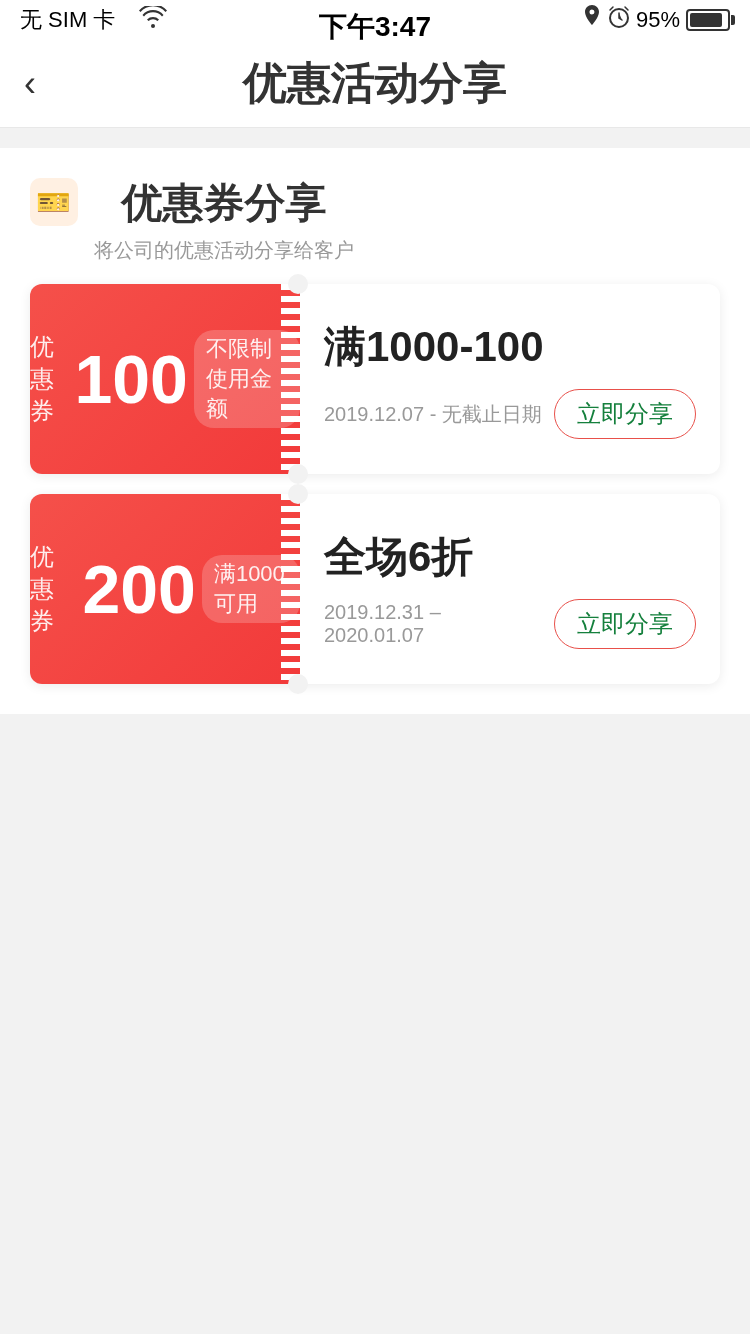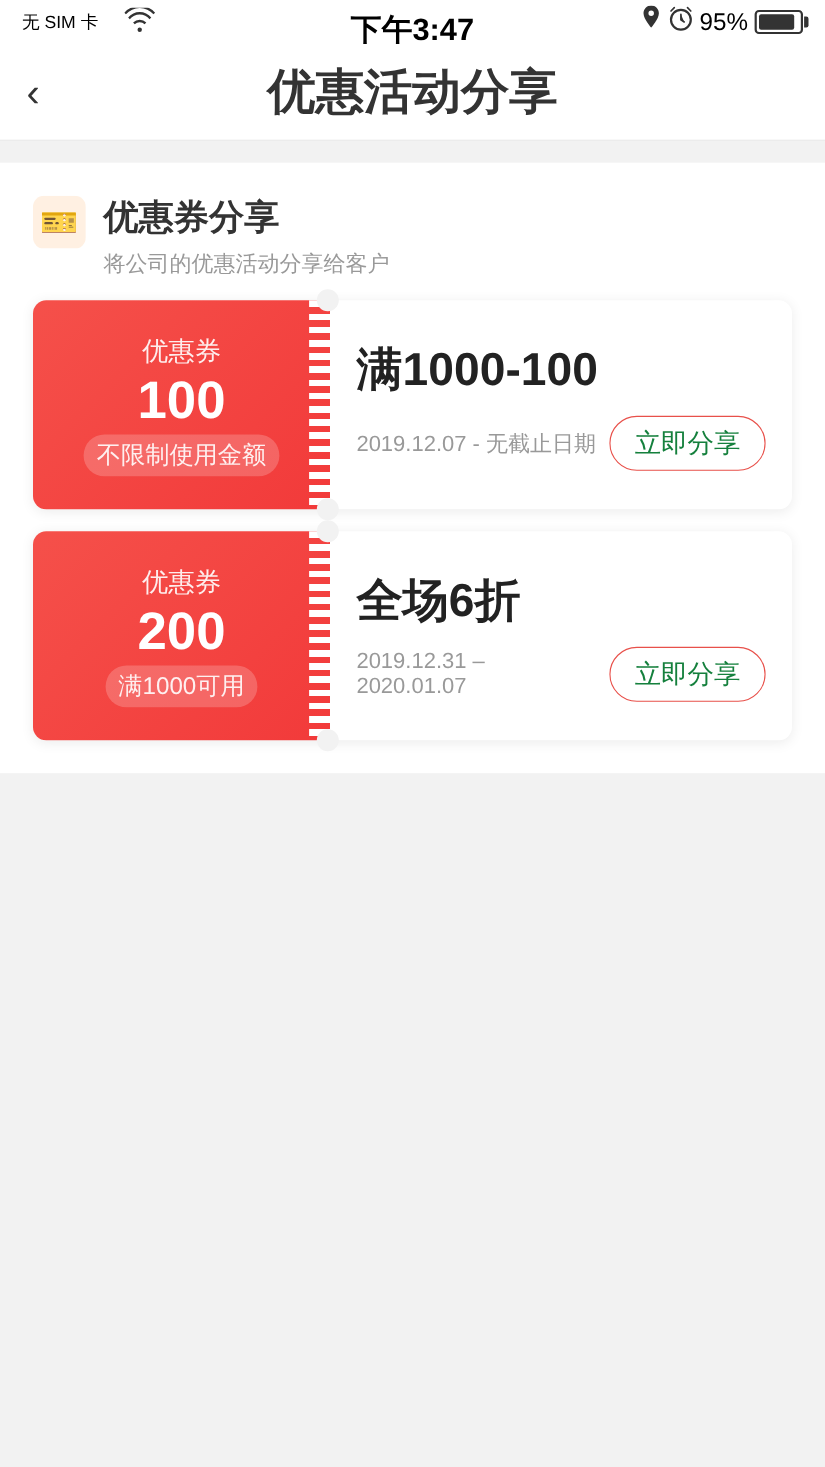--- a/index.html
+++ b/index.html
@@ -21,21 +21,21 @@
       align-items: center;
       justify-content: space-between;
       padding: 0 20px;
       font-size: 24px;
       font-weight: 500;
     }
     .status-left {
       display: flex;
       align-items: center;
       gap: 24px;
-      font-size: 16px;
+      font-size: 22px;
     }
     .status-center {
       font-size: 28px;
       font-weight: 600;
       position: absolute;
       left: 50%;
       transform: translateX(-50%);
       top: 8px;
     }
     .status-right {
@@ -116,23 +116,24 @@
       height: 48px;
       flex-shrink: 0;
       margin-top: 2px;
     }
     .section-text-group {
       display: flex;
       flex-direction: column;
       gap: 6px;
     }
     .section-title {
-      font-size: 32px;
+      font-size: 41px;
       font-weight: 600;
       color: #333;
+      text-align: center;
     }
     .section-subtitle {
       font-size: 20px;
       color: #999;
     }
 
     
     .coupon-list {
       background: #fff;
       padding: 0 30px 30px 30px;
@@ -153,21 +154,21 @@
       position: relative;
     }
 
     
     .coupon-left {
       width: 270px;
       height: 190px;
       background: linear-gradient(135deg, #f5504a, #f23a3a);
       border-radius: 12px 0 0 12px;
       display: flex;
-      flex-direction: column;
+      flex-direction: row;
       align-items: center;
       justify-content: center;
       gap: 6px;
       position: relative;
       flex-shrink: 0;
     }
 
     
     .coupon-left::after {
       content: '';
@@ -210,21 +211,21 @@
       z-index: 3;
     }
 
     .coupon-type {
       color: rgba(255,255,255,0.9);
       font-size: 24px;
       font-weight: 400;
     }
     .coupon-amount {
       color: #fff;
-      font-size: 48px;
+      font-size: 68px;
       font-weight: 700;
       line-height: 1;
     }
     .coupon-condition {
       color: rgba(255,255,255,0.9);
       font-size: 22px;
       background: rgba(255,255,255,0.2);
       padding: 4px 12px;
       border-radius: 20px;
     }

